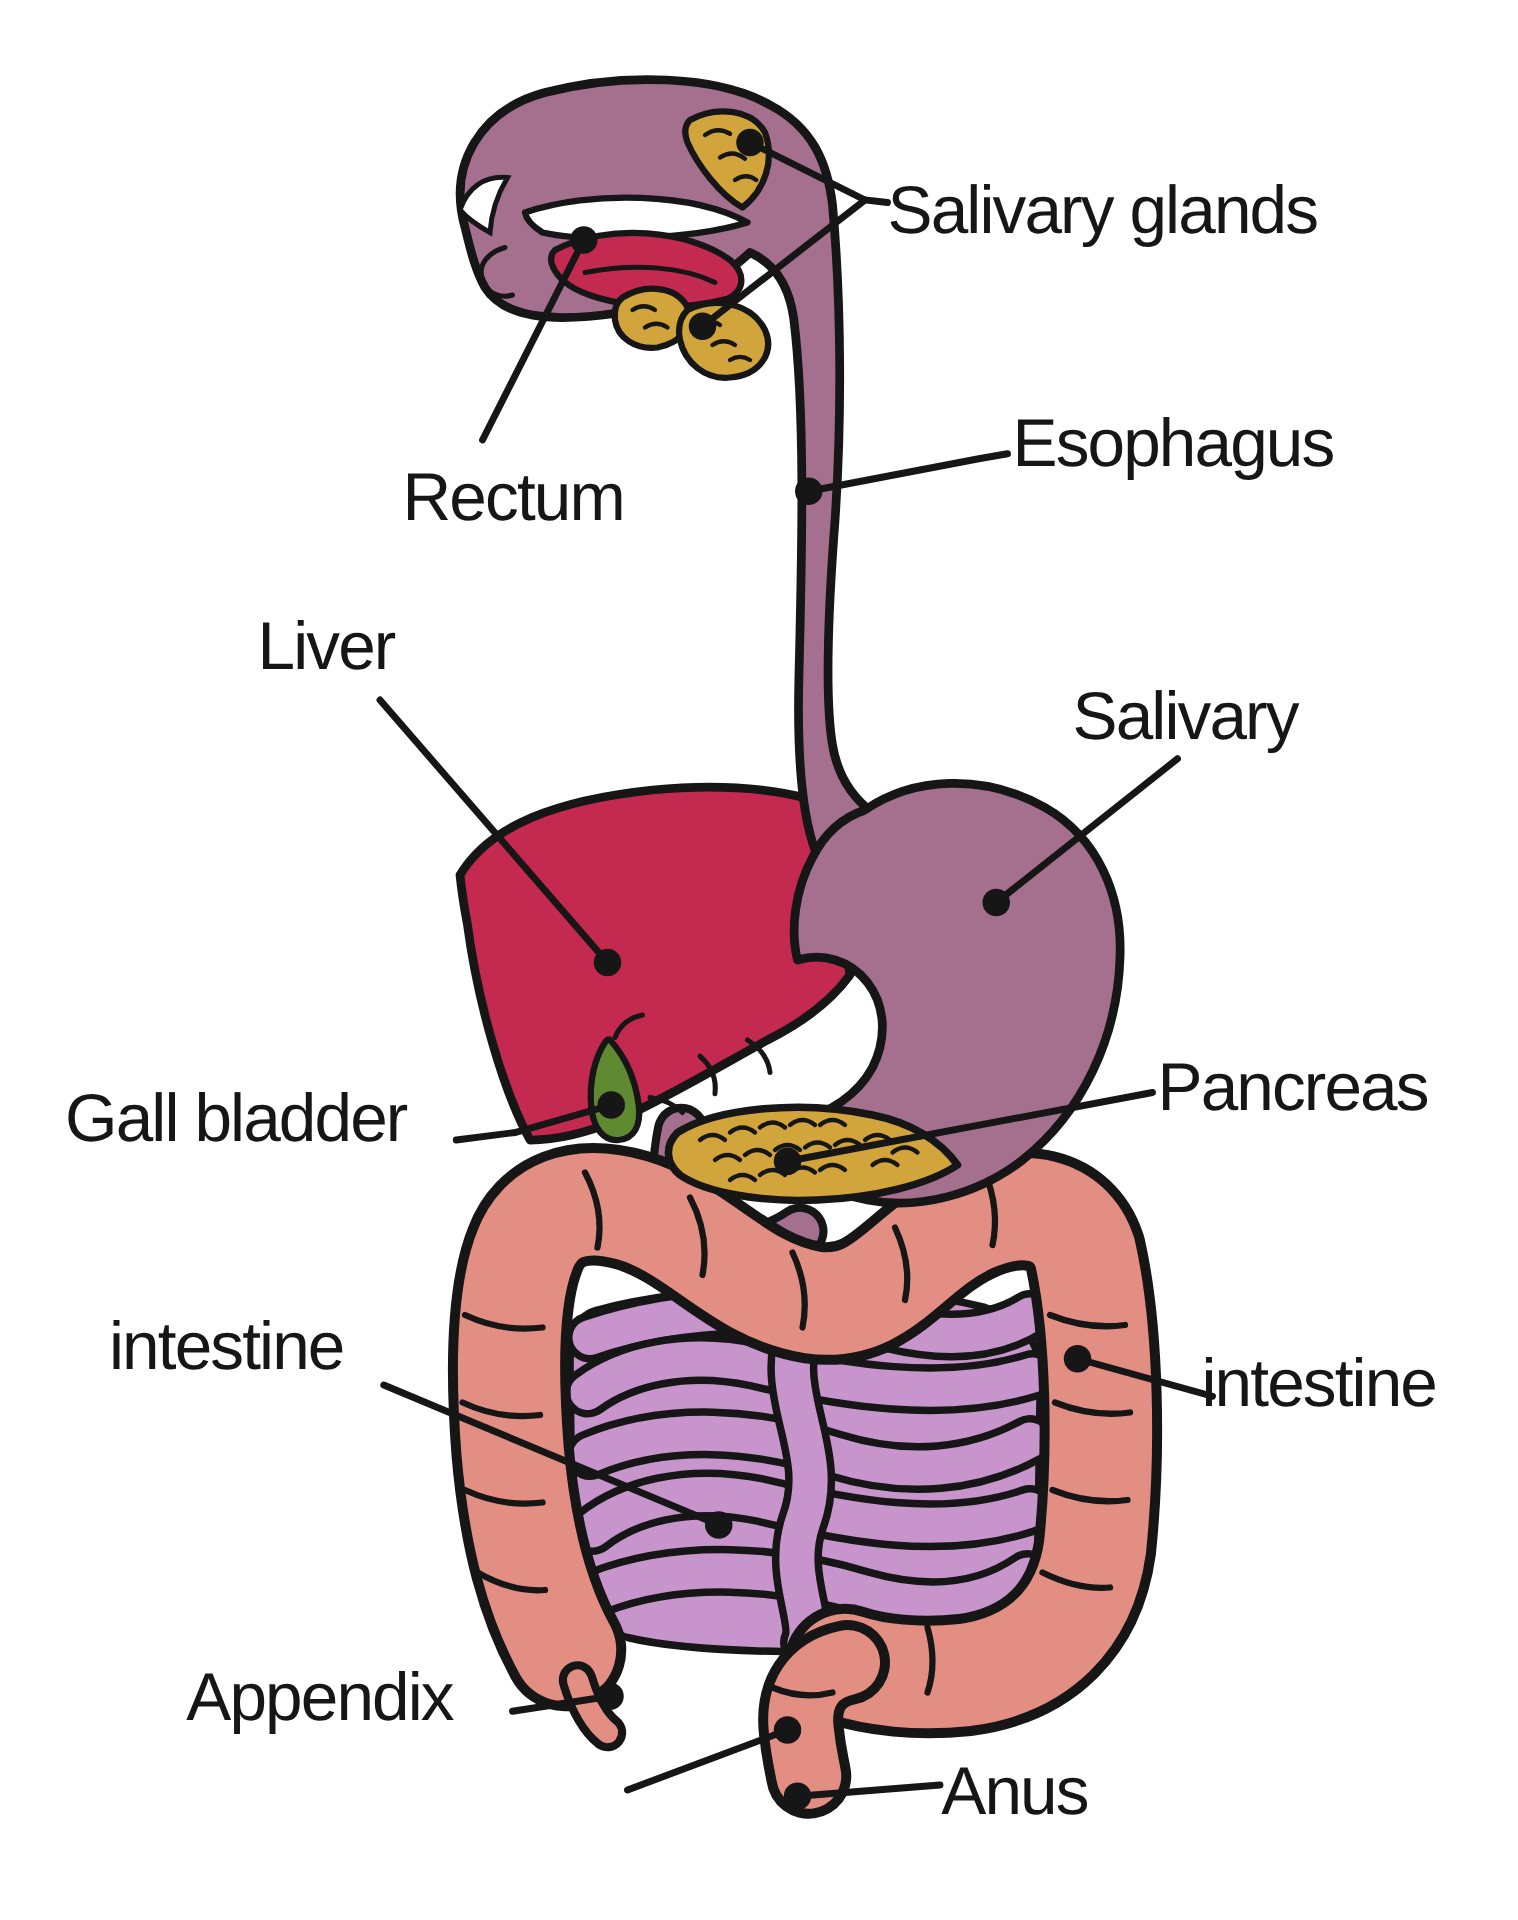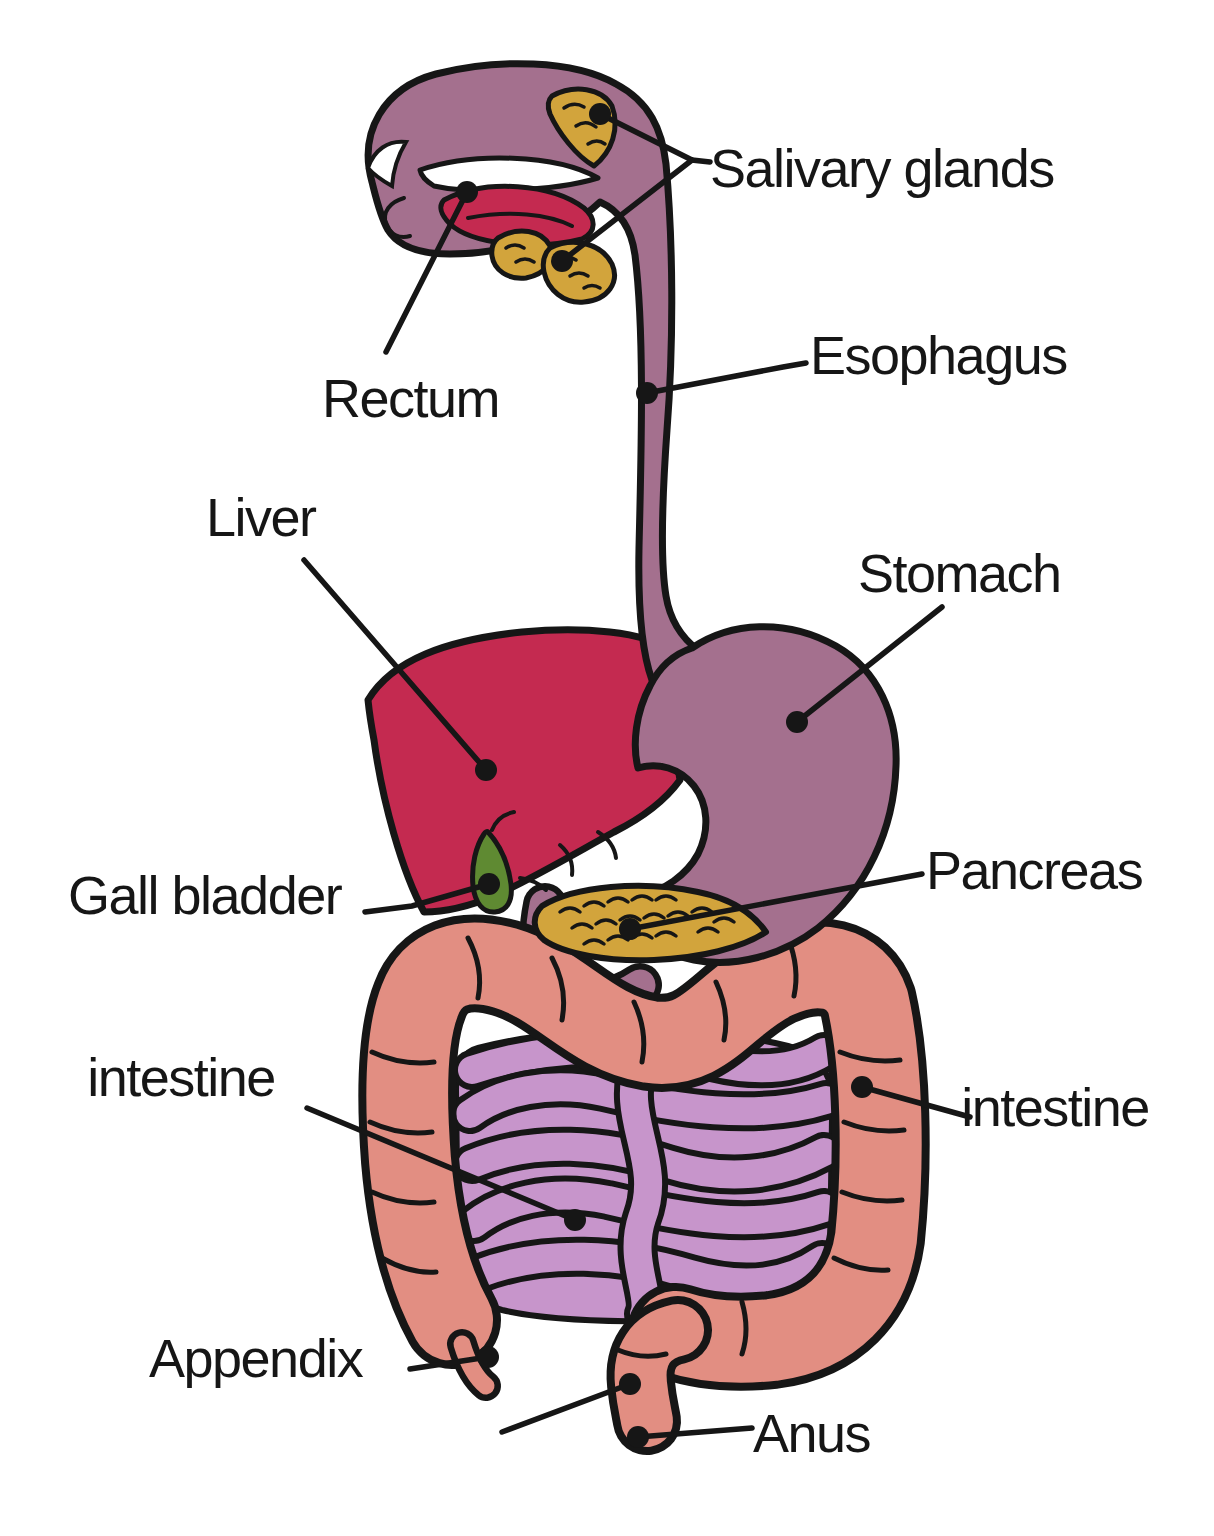--- a/index.html
+++ b/index.html
@@ -190,22 +190,22 @@
 
       <path class="ln" d="M 752,1428 L 638,1437"></path>
       <circle class="dt" cx="638" cy="1437" r="11"></circle>
     </g>
   </svg>
 
   <div class="lbl" style="left:710px;top:139px">Salivary glands</div>
   <div class="lbl" style="left:322px;top:369px">Rectum</div>
   <div class="lbl" style="left:810px;top:326px">Esophagus</div>
   <div class="lbl" style="left:206px;top:488px">Liver</div>
-  <div class="lbl" style="left:858px;top:544px">Stomach</div>
-  <div class="lbl" style="left:68px;top:866px">Gall bladder</div>
+  <div class="lbl" style="left:858px;top:544px">Salivary</div>
+  <div class="lbl" style="left:52px;top:866px">Gall bladder</div>
   <div class="lbl" style="left:926px;top:841px">Pancreas</div>
 
   <div class="lbl center" style="left:41px;top:1049px;width:280px;line-height:57px">
     <div>intestine</div>
   </div>
 
   <div class="lbl center" style="left:925px;top:1074px;width:260px;line-height:66px">
     <div>intestine</div>
   </div>
 

